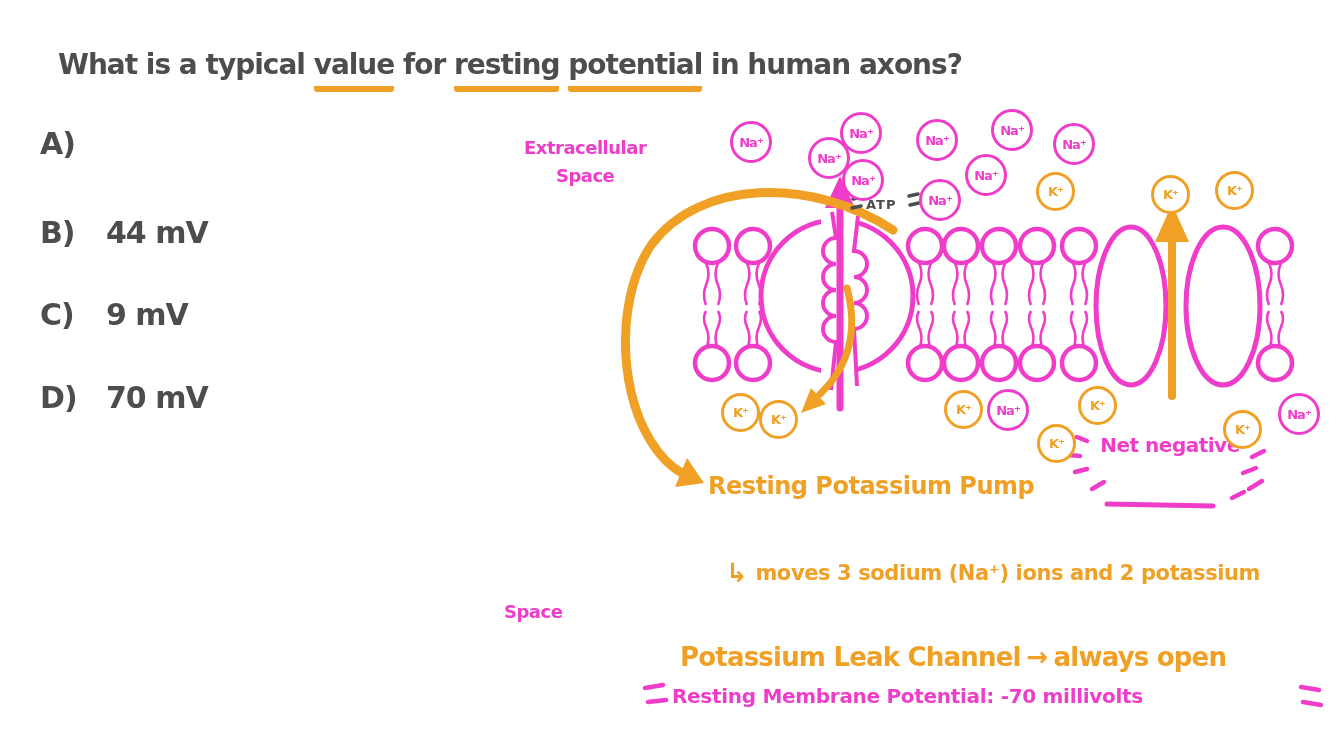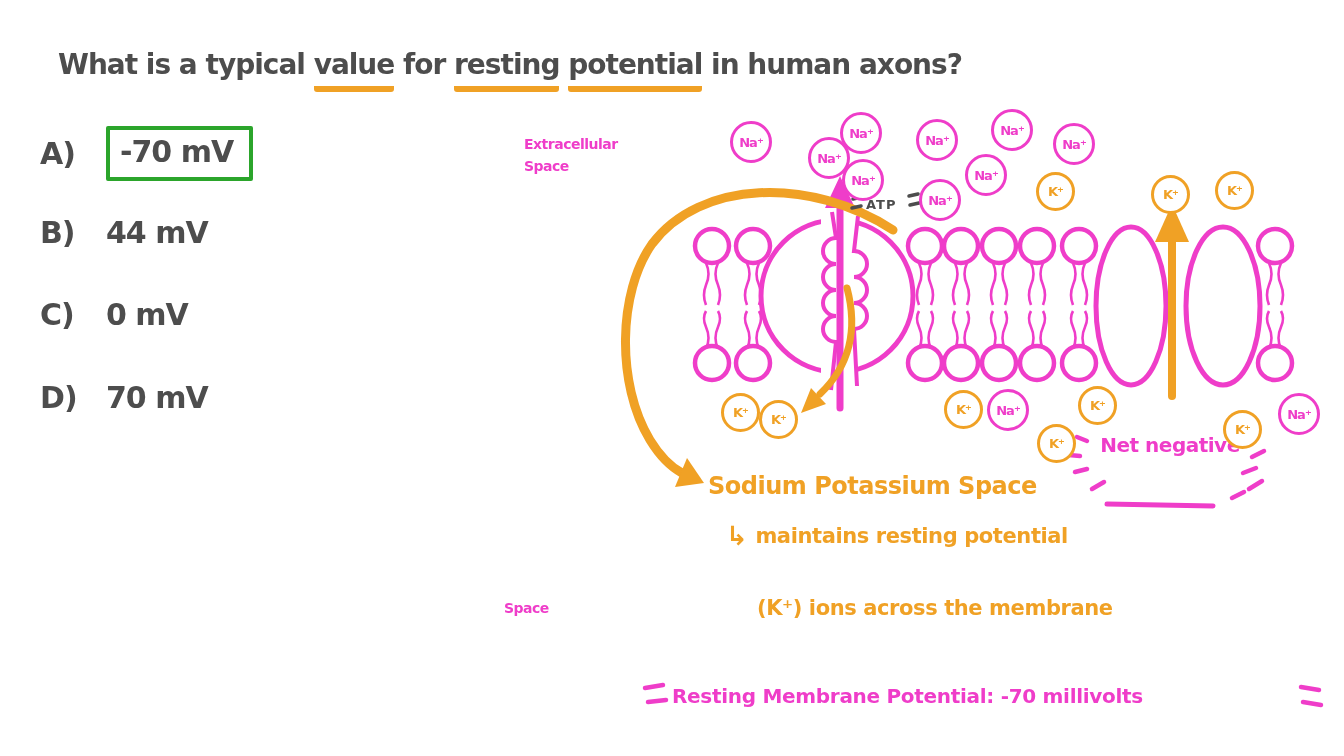--- a/index.html
+++ b/index.html
@@ -12,21 +12,21 @@
   svg.art{position:absolute;left:0;top:0;}
   
   .title{left:58px;top:48px;font-size:28px;letter-spacing:-1px;color:var(--ink);white-space:nowrap;}
   .title .u{border-bottom:6px solid var(--orange);padding-bottom:5px;border-radius:3px;}
   
   .opt{left:40px;display:flex;align-items:center;gap:20px;font-size:30px;letter-spacing:-1px;color:var(--ink);}
   .opt .lab{min-width:46px;}
   .boxed{border:4px solid var(--green);border-radius:2px;padding:4px 16px 8px 10px;}
   
   .mag{color:var(--magenta);} .org{color:var(--orange);}
-  .space-label{font-size:14px;letter-spacing:-0.5px;line-height:1.55;}
+  .space-label{font-size:18px;letter-spacing:-0.5px;line-height:1.55;text-align:center;}
   .lbl-extra{left:524px;top:134px;}
   .lbl-intra{left:504px;top:598px;}
   .lbl-atp{left:866px;top:197px;font-size:13px;letter-spacing:1px;color:var(--ink);}
   .netneg{left:1082px;top:430px;width:176px;text-align:center;font-size:20px;letter-spacing:-0.5px;line-height:1.5;}
   .pump-title{left:708px;top:472px;font-size:24px;letter-spacing:-0.5px;}
   .note{font-size:21px;letter-spacing:-0.4px;white-space:nowrap;}
   .note .elbow{font-size:26px;margin-right:8px;vertical-align:-2px;}
   .n1{left:726px;top:521px;}
   .n2{left:726px;top:558px;}
   .n3{left:757px;top:596px;}
@@ -122,54 +122,53 @@
         <path d="M 648 702 L 666 700"></path>
       <path d="M 1301 687 L 1319 690"></path>
         <path d="M 1303 702 L 1321 705"></path>
     </g>
   </svg>
 
   <div class="abs title"><span>What is a typical </span><span class="u">value</span><span> for </span><span class="u">resting</span><span> </span><span class="u">potential</span><span> in human axons?</span></div>
 
   <div class="abs opt" style="top:126px;">
     <span class="lab">A)</span>
-    <span class="boxed">-70 mV</span>
   </div>
   <div class="abs opt" style="top:215px;">
     <span class="lab">B)</span>
     <span>44 mV</span>
   </div>
   <div class="abs opt" style="top:297px;">
     <span class="lab">C)</span>
-    <span>0 mV</span>
+    <span>9 mV</span>
   </div>
   <div class="abs opt" style="top:380px;">
     <span class="lab">D)</span>
     <span>70 mV</span>
   </div>
 
   <div class="abs space-label mag lbl-extra">
     <div>Extracellular</div>
     <div>Space</div>
   </div>
   <div class="abs space-label mag lbl-intra">
     <div>Space</div>
   </div>
   <div class="abs lbl-atp">ATP</div>
 
   <div class="abs netneg mag">
     <div>Net negative</div>
   </div>
 
-  <div class="abs pump-title org">Sodium Potassium Space</div>
-  <div class="abs note org n1">
-    <span class="elbow">↳</span><span>maintains resting potential</span>
+  <div class="abs pump-title org">Resting Potassium Pump</div>
+  <div class="abs note org n2">
+    <span class="elbow">↳</span><span>moves 3 sodium (Na⁺) ions and 2 potassium</span>
   </div>
-  <div class="abs note org n3">
-    <span>(K⁺) ions across the membrane</span>
+  <div class="abs leak org">
+    <span>Potassium Leak Channel</span><span class="arrow">→</span><span>always open</span>
   </div>
   <div class="abs resting mag">Resting Membrane Potential: -70 millivolts</div>
 
   <div class="ion na" style="left:730px;top:121px">Na⁺</div>
   <div class="ion na" style="left:840px;top:112px">Na⁺</div>
   <div class="ion na" style="left:808px;top:137px">Na⁺</div>
   <div class="ion na" style="left:842px;top:159px">Na⁺</div>
   <div class="ion na" style="left:916px;top:119px">Na⁺</div>
   <div class="ion na" style="left:991px;top:109px">Na⁺</div>
   <div class="ion na" style="left:965px;top:154px">Na⁺</div>

